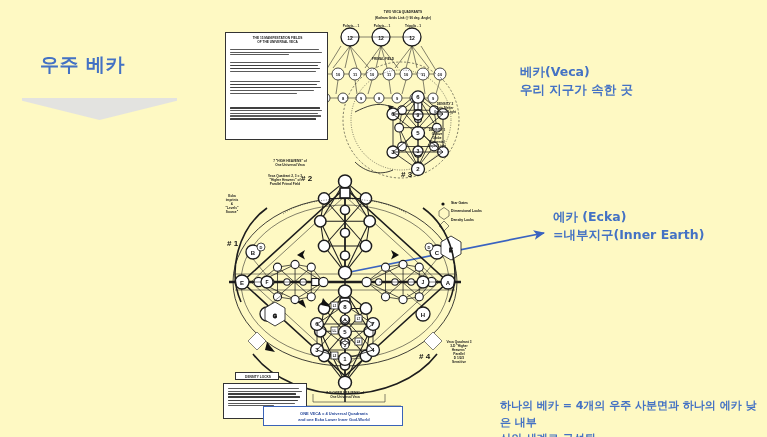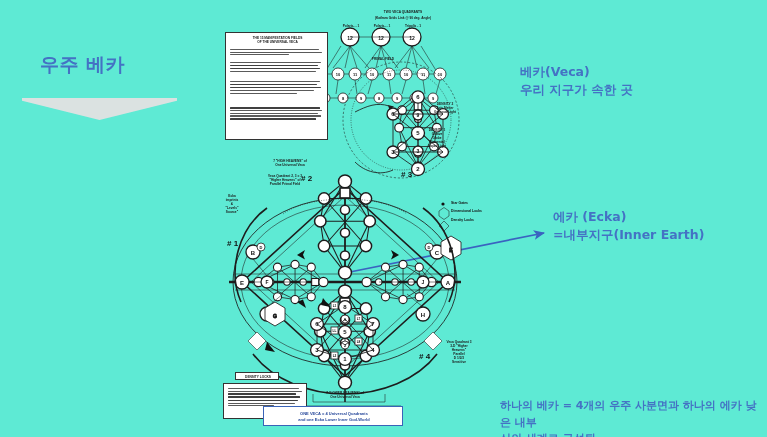--- a/index.html
+++ b/index.html
@@ -2,21 +2,21 @@
 <html><head>
 <meta charset="utf-8">
 <title>Veca Ecka Slide</title>
 <style>
   html,body{margin:0;padding:0;background:#ffffff;}
   body{
     width:767px;height:437px;position:relative;overflow:hidden;
     font-family:"Liberation Sans","DejaVu Sans",sans-serif;
     background:#ffffff;
   }
-  #slide{position:absolute;inset:0;background:#5eead4;}
+  #slide{position:absolute;inset:0;background:#fef9c3;}
 
   
   .kr-head{
     position:absolute;color:#4472C4;font-weight:bold;
     font-family:"DejaVu Sans","Liberation Sans",sans-serif;
     letter-spacing:.5px;white-space:nowrap;
   }
   #head-universe{left:40px;top:52px;font-size:19px;}
   #head-ecka{left:40px;top:131px;font-size:19px;}
 

